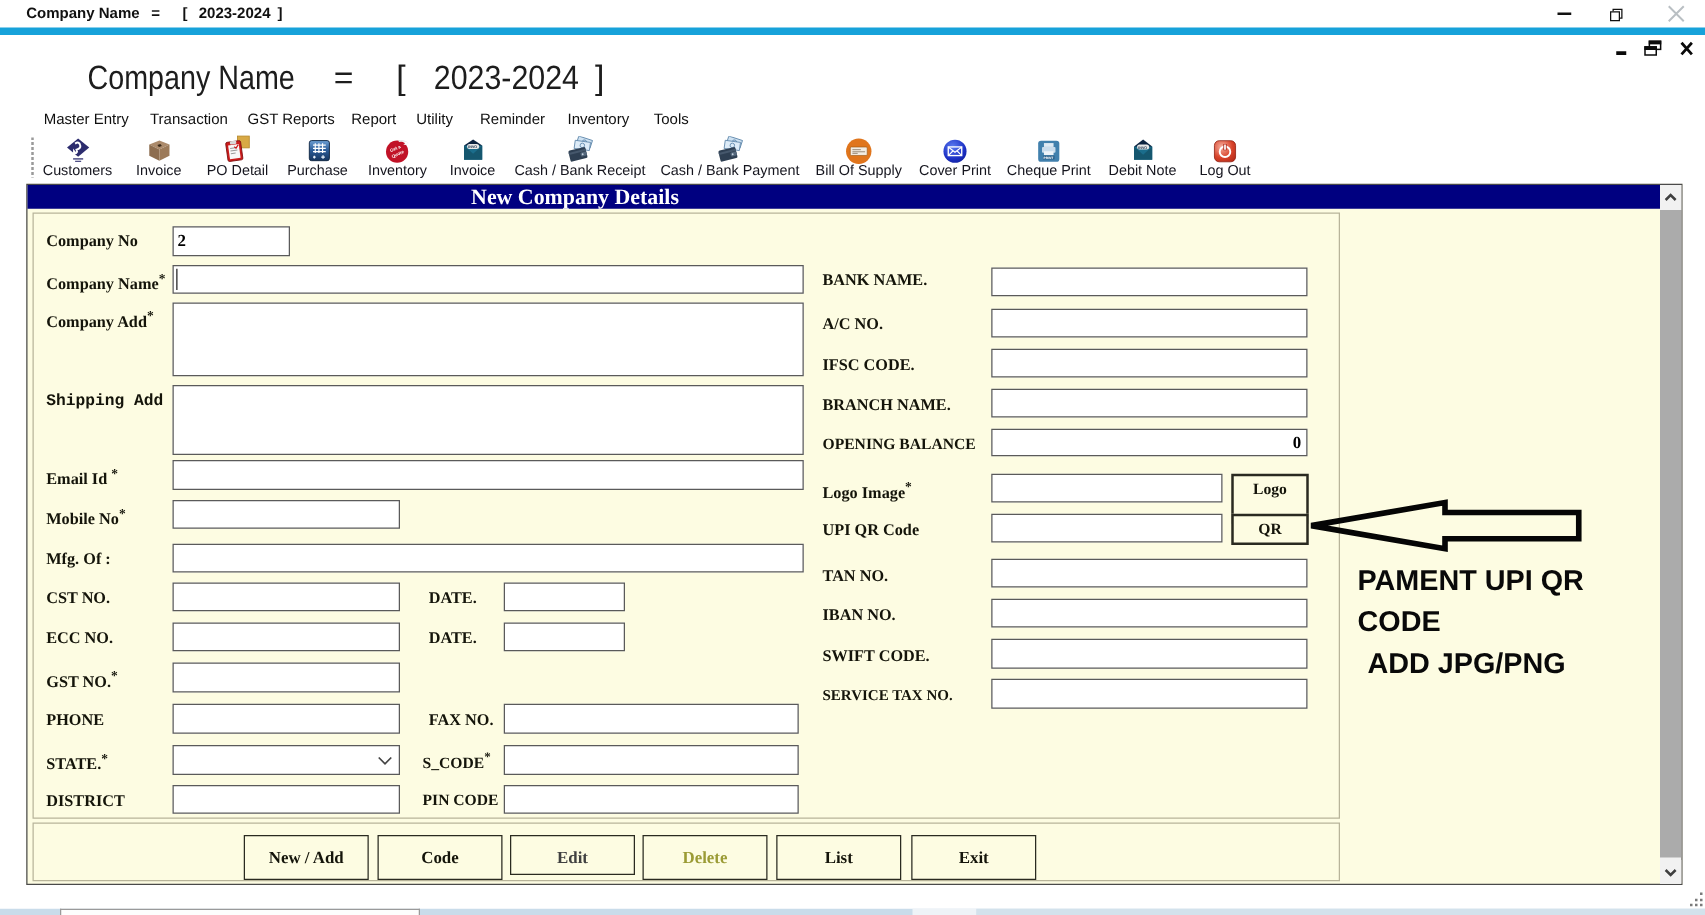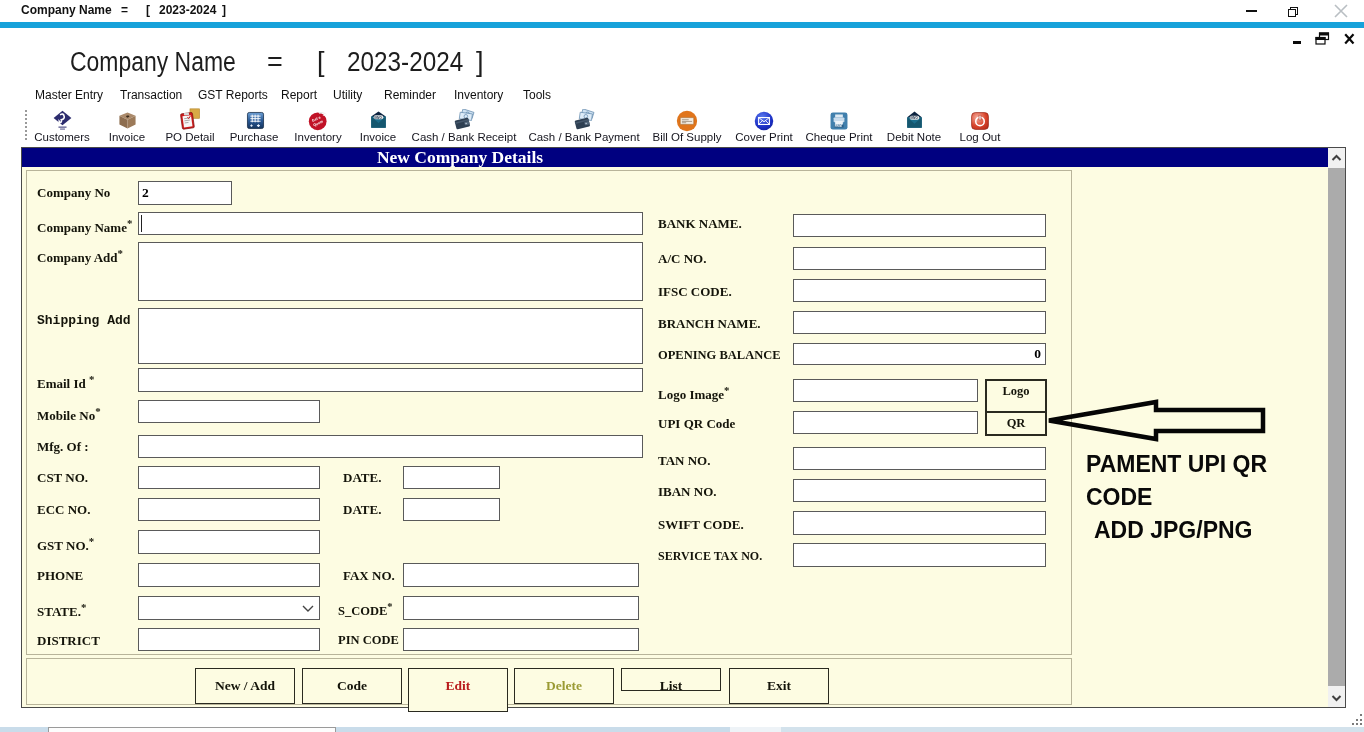--- a/index.html
+++ b/index.html
@@ -346,23 +346,23 @@
 
   <svg class="abs" style="left:1040px;top:395px;" width="232" height="52">
     <polygon points="9,25.5 116,7 116,15 223,15 223,36 116,36 116,44" fill="none" stroke="#050505" stroke-width="4.5"></polygon>
   </svg>
   <span class="abs" style="left:1086px;top:451px;font-size:23px;font-weight:bold;color:#090909;">PAMENT UPI QR</span>
   <span class="abs" style="left:1086px;top:484px;font-size:23px;font-weight:bold;color:#090909;">CODE</span>
   <span class="abs" style="left:1094px;top:517px;font-size:23px;font-weight:bold;color:#090909;">ADD JPG/PNG</span>
 
   <div class="btn2" style="left:195px;top:668px;width:100px;height:36px;border-width:1px;font-size:13.5px;line-height:33px;">New / Add</div>
   <div class="btn2" style="left:302px;top:668px;width:100px;height:36px;border-width:1px;font-size:13.5px;line-height:33px;">Code</div>
-  <div class="btn2" style="left:408px;top:668px;width:100px;height:44px;border-width:1px;font-size:13.5px;line-height:33px;color:#b91c1c;">Edit</div>
+  <div class="btn2" style="left:408px;top:668px;width:100px;height:32px;border-width:1px;font-size:13.5px;line-height:33px;color:#404040;">Edit</div>
   <div class="btn2" style="left:514px;top:668px;width:100px;height:36px;border-width:1px;font-size:13.5px;line-height:33px;color:#9b9b35;">Delete</div>
-  <div class="btn2" style="left:621px;top:668px;width:100px;height:23px;border-width:1px;font-size:13.5px;line-height:33px;">List</div>
+  <div class="btn2" style="left:621px;top:668px;width:100px;height:36px;border-width:1px;font-size:13.5px;line-height:33px;">List</div>
   <div class="btn2" style="left:729px;top:668px;width:100px;height:36px;border-width:1px;font-size:13.5px;line-height:33px;">Exit</div>
 </div>
 
 <div id="grip">
   <div class="abs" style="left:1360px;top:714px;width:2px;height:2px;background:#7b7b7b;"></div>
   <div class="abs" style="left:1356px;top:719px;width:2px;height:2px;background:#7b7b7b;"></div>
   <div class="abs" style="left:1360px;top:719px;width:2px;height:2px;background:#7b7b7b;"></div>
   <div class="abs" style="left:1352px;top:723px;width:2px;height:2px;background:#7b7b7b;"></div>
   <div class="abs" style="left:1356px;top:723px;width:2px;height:2px;background:#7b7b7b;"></div>
   <div class="abs" style="left:1360px;top:723px;width:2px;height:2px;background:#7b7b7b;"></div>

